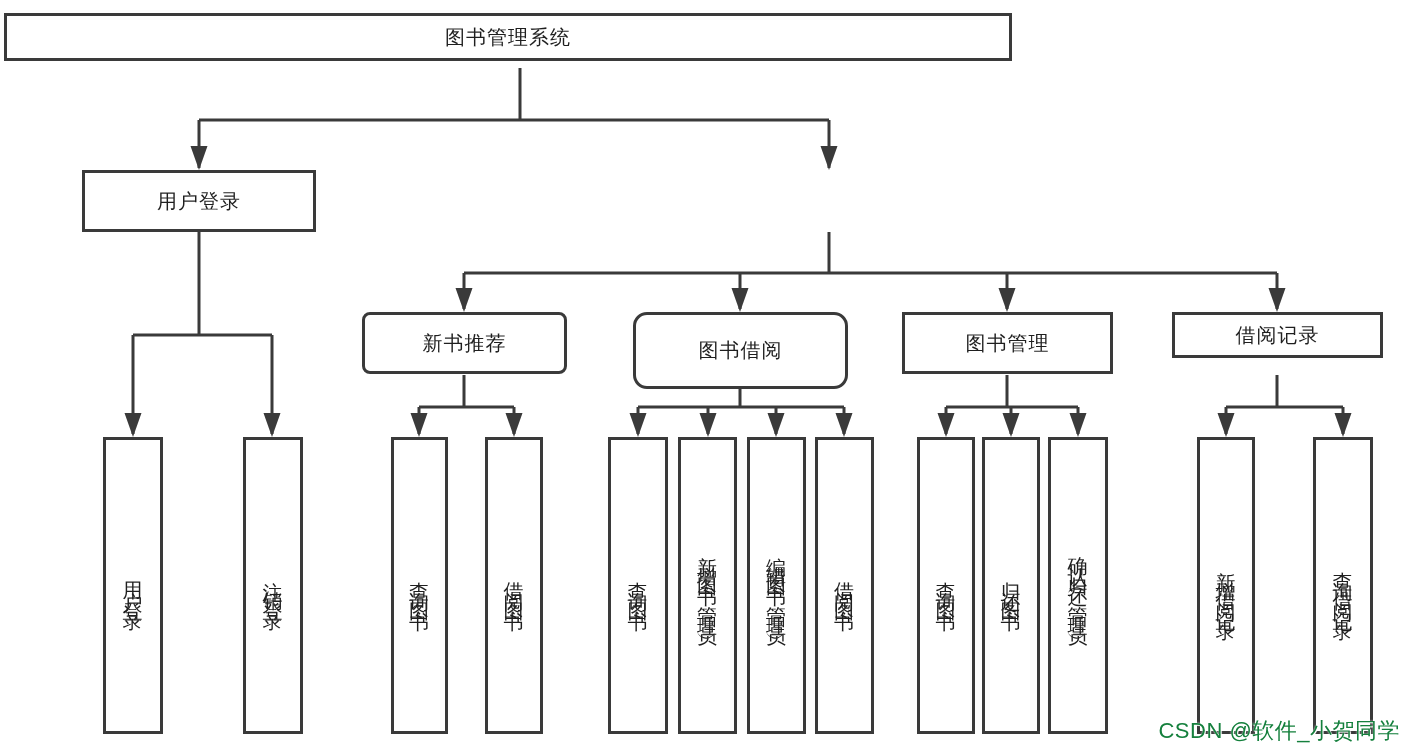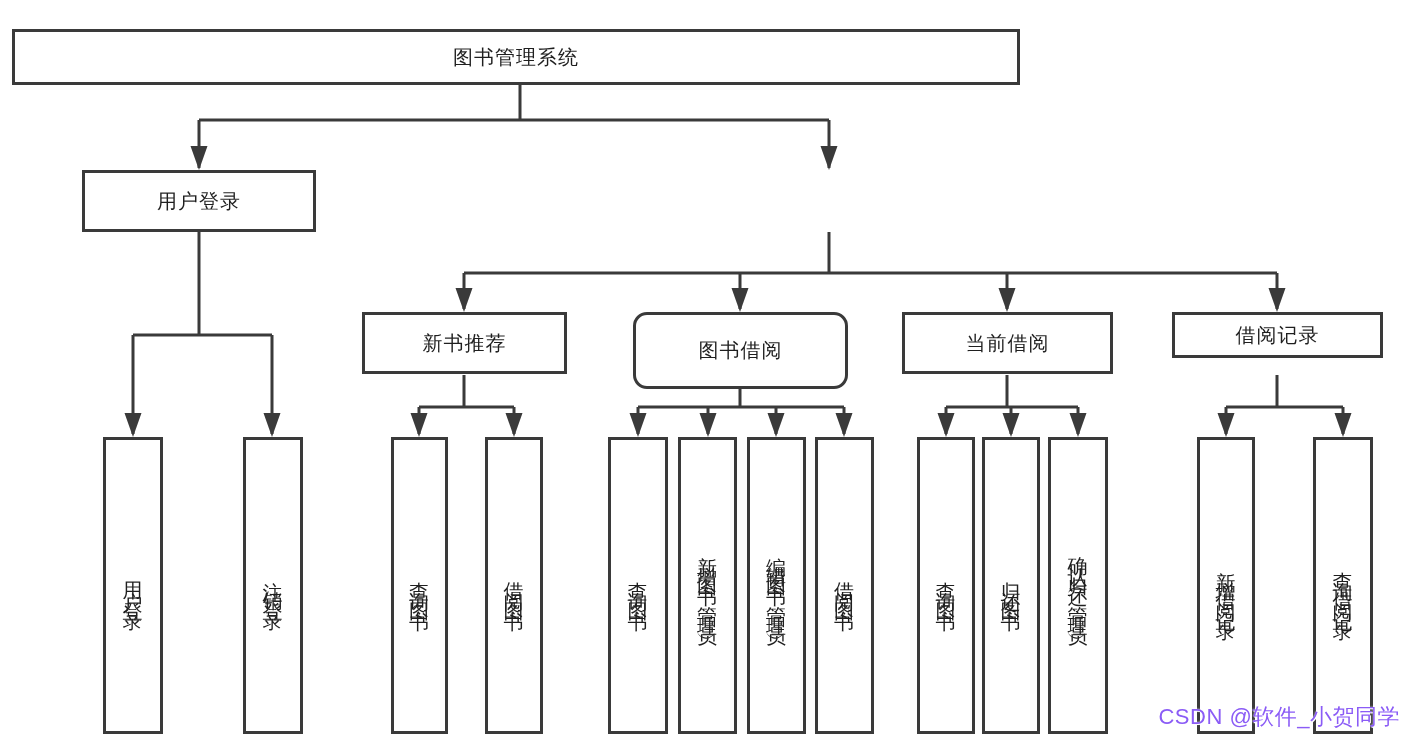--- a/index.html
+++ b/index.html
@@ -31,23 +31,23 @@
   .leaf .vtext {
     writing-mode: vertical-rl;
     letter-spacing: 10px;
     font-size: 20px;
     color: #1f1f1f;
     line-height: 1;
   }
   .watermark {
     position: absolute;
     right: 5px;
-    bottom: 15px;
+    bottom: 1px;
     font-size: 22px;
-    color: #8b5cf6;
+    color: #15803d;
     text-shadow: 0 0 2px #ffffff, 1px 1px 0 #ffffff;
     letter-spacing: 0.5px;
     white-space: nowrap;
   }
 </style>
 </head>
 <body>
 
 <div class="canvas">
 
@@ -84,36 +84,36 @@
       <polygon points="767.5,413 784.5,413 776,437"></polygon>
       <polygon points="835.5,413 852.5,413 844,437"></polygon>
       <polygon points="937.5,413 954.5,413 946,437"></polygon>
       <polygon points="1002.5,413 1019.5,413 1011,437"></polygon>
       <polygon points="1069.5,413 1086.5,413 1078,437"></polygon>
       <polygon points="1217.5,413 1234.5,413 1226,437"></polygon>
       <polygon points="1334.5,413 1351.5,413 1343,437"></polygon>
     </g>
   </svg>
 
-  <div class="node" style="left:12px; top:13px; width:1008px; height:56px;margin-top:16px;">
+  <div class="node" style="left:4px; top:13px; width:1008px; height:48px;">
     <span>图书管理系统</span>
   </div>
 
   <div class="node" style="left:82px; top:170px; width:234px; height:62px;">
     <span>用户登录</span>
   </div>
 
-  <div class="node" style="left:362px; top:312px; width:205px; height:62px;">
+  <div class="node" style="left:362px; top:312px; width:205px; height:62px;border-radius:8px;">
     <span>新书推荐</span>
   </div>
   <div class="node" style="left:633px; top:312px; width:215px; height:77px;border-radius:14px;">
     <span>图书借阅</span>
   </div>
   <div class="node" style="left:902px; top:312px; width:211px; height:62px;">
-    <span>当前借阅</span>
+    <span>图书管理</span>
   </div>
   <div class="node" style="left:1172px; top:312px; width:211px; height:46px;">
     <span>借阅记录</span>
   </div>
 
   <div class="node leaf" style="left:103px; top:437px; width:60px; height:297px;">
     <span class="vtext">用户登录</span>
   </div>
   <div class="node leaf" style="left:243px; top:437px; width:60px; height:297px;">
     <span class="vtext">注销登录</span>

